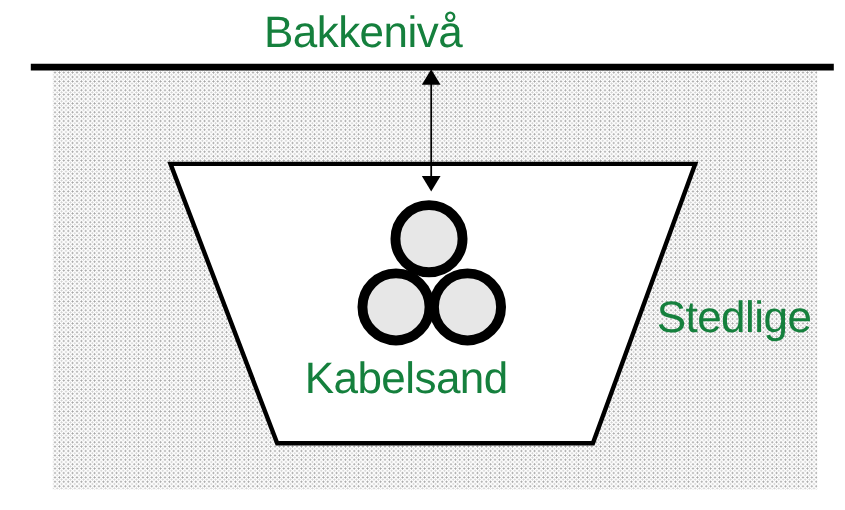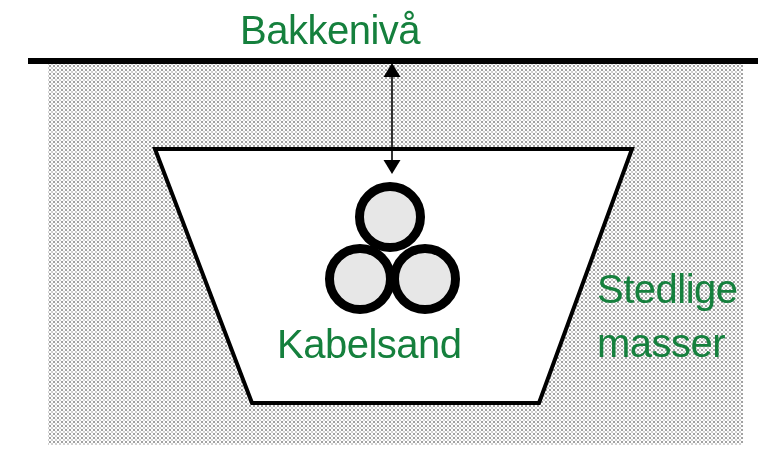--- a/index.html
+++ b/index.html
@@ -74,16 +74,15 @@
     </g>
   </svg>
 
   <div class="label label-ground">Bakkenivå</div>
 
 
   <div class="label label-sand">Kabelsand</div>
 
   <div class="label label-soil">
     <span>Stedlige</span>
-    <span>masser</span>
   </div>
 
 </div>
 
 </body></html>

